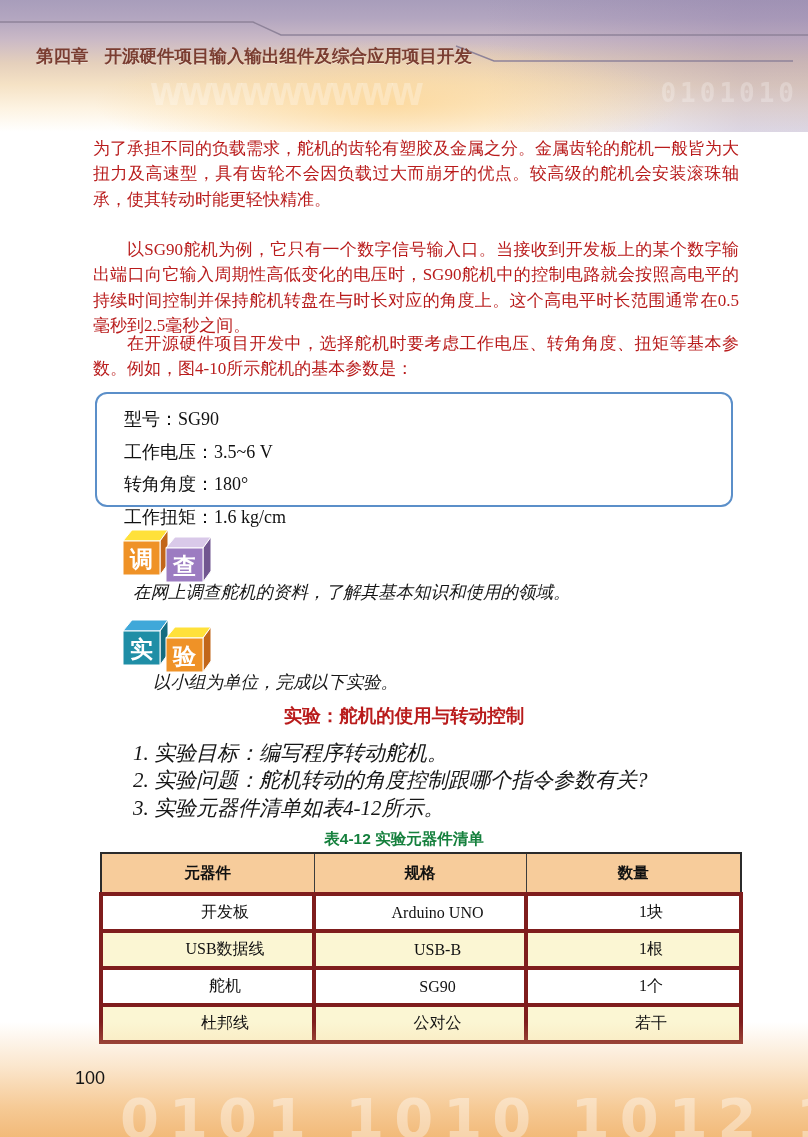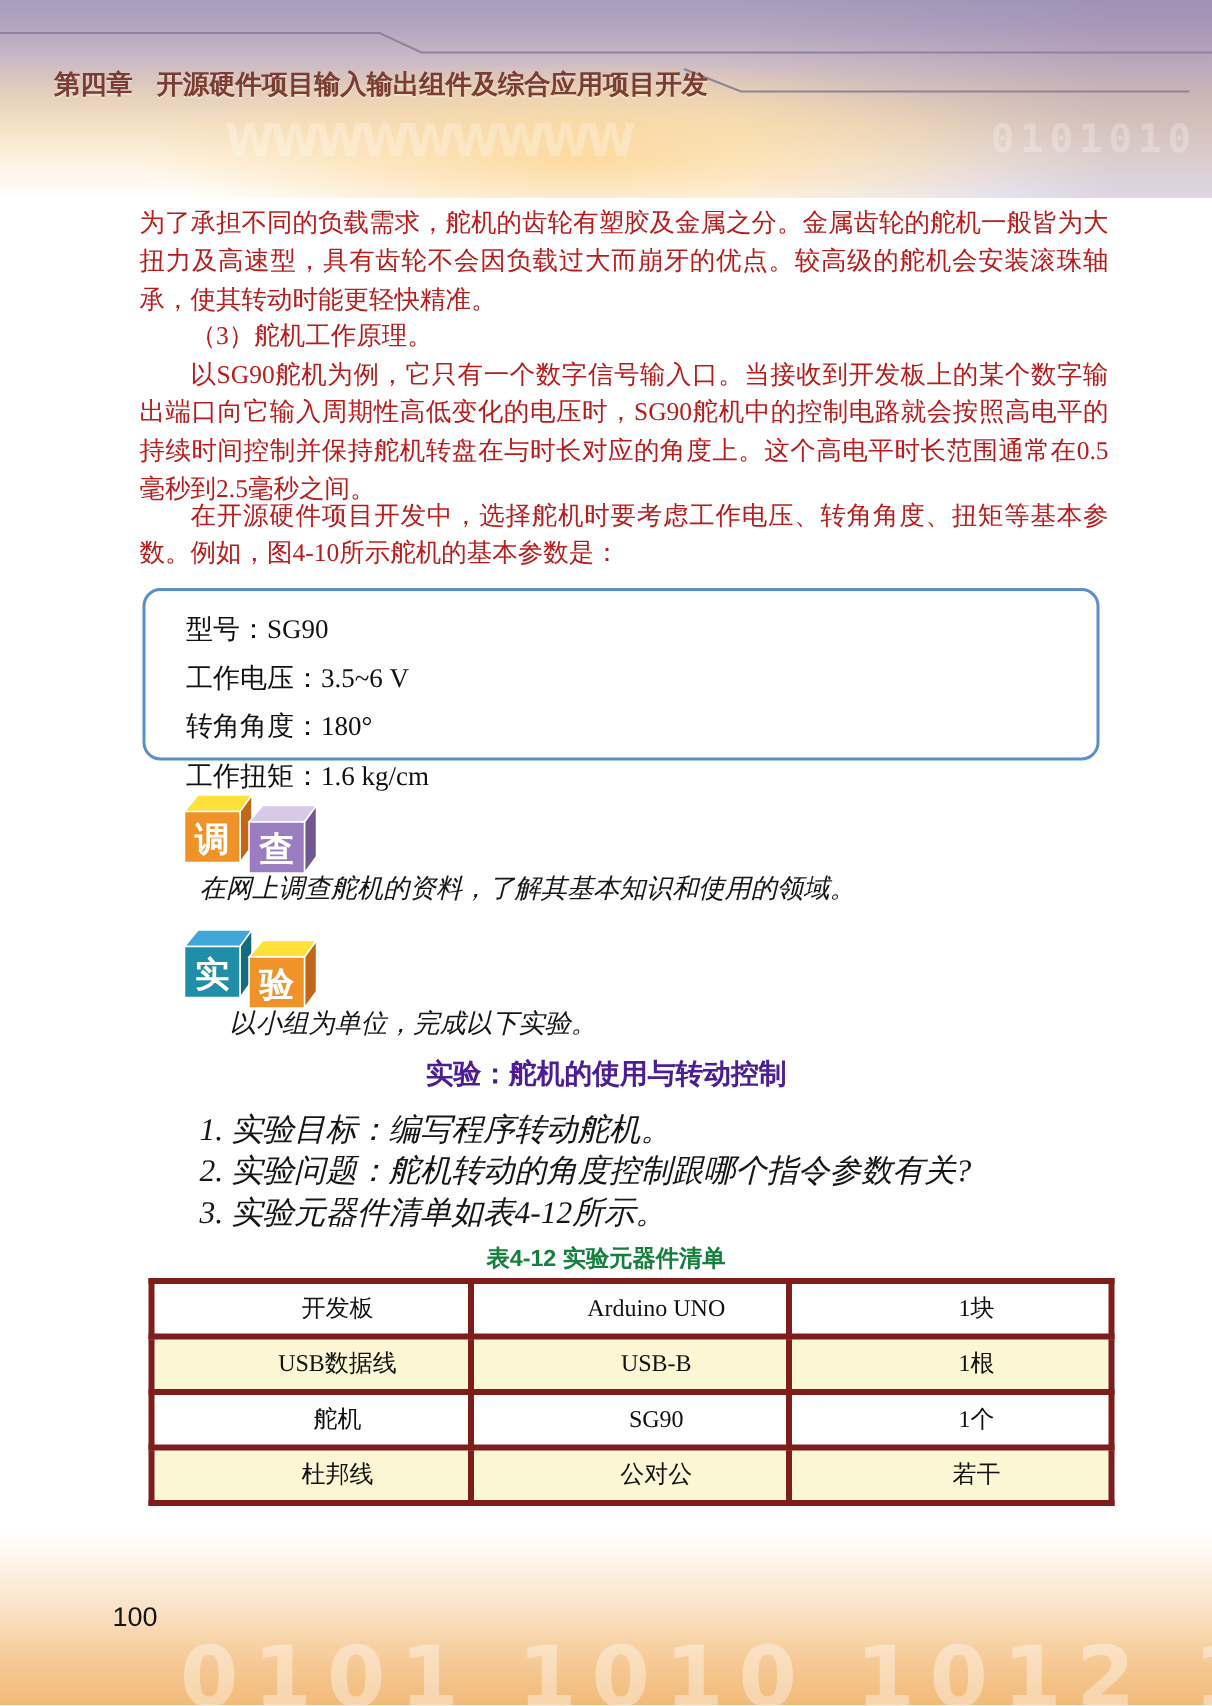--- a/index.html
+++ b/index.html
@@ -70,21 +70,21 @@
   .kai{
     font-family:"Liberation Serif","DejaVu Serif",serif;
     font-style:italic;color:#161616;
   }
   .survey-text{position:absolute;left:133px;top:580px;font-size:17.5px;}
   .exp-intro{position:absolute;left:133px;top:670px;font-size:17.5px;margin-left:20px;}
 
   .exp-heading{
     position:absolute;left:0;top:703px;width:808px;text-align:center;
     font-family:"Liberation Sans","DejaVu Sans",sans-serif;
-    font-weight:bold;font-size:18.5px;color:#4c1d95;
+    font-weight:bold;font-size:18.5px;color:#b91c1c;
   }
   .exp-list{position:absolute;left:133px;top:740px;}
   .exp-item{font-size:21px;line-height:27.4px;}
 
   
   .tbl-caption{
     position:absolute;left:0;top:829px;width:808px;text-align:center;
     font-family:"Liberation Sans","DejaVu Sans",sans-serif;
     font-weight:bold;font-size:15.5px;color:#15803d;
   }
@@ -143,21 +143,20 @@
   <svg class="header-lines" width="808" height="70">
     <polyline points="0,22 253,22 281,35 808,35" fill="none" stroke="#8e8399" stroke-width="1.4"></polyline>
     <polyline points="456,46 494,61 793,61" fill="none" stroke="#8e8399" stroke-width="1.4"></polyline>
   </svg>
 
   <div class="chapter-row">
     <span class="label">第四章</span><span>开源硬件项目输入输出组件及综合应用项目开发</span>
   </div>
 
   <div class="para" style="top:136px;">为了承担不同的负载需求，舵机的齿轮有塑胶及金属之分。金属齿轮的舵机一般皆为大扭力及高速型，具有齿轮不会因负载过大而崩牙的优点。较高级的舵机会安装滚珠轴承，使其转动时能更轻快精准。</div>
-  <div class="para indent" style="top:211px;">（3）舵机工作原理。</div>
   <div class="para indent" style="top:237px;">以SG90舵机为例，它只有一个数字信号输入口。当接收到开发板上的某个数字输出端口向它输入周期性高低变化的电压时，SG90舵机中的控制电路就会按照高电平的持续时间控制并保持舵机转盘在与时长对应的角度上。这个高电平时长范围通常在0.5毫秒到2.5毫秒之间。</div>
   <div class="para indent" style="top:331px;">在开源硬件项目开发中，选择舵机时要考虑工作电压、转角角度、扭矩等基本参数。例如，图4-10所示舵机的基本参数是：</div>
 
   <div class="spec-box">
     <div class="spec-line">型号：SG90</div>
     <div class="spec-line">工作电压：3.5~6 V</div>
     <div class="spec-line">转角角度：180°</div>
     <div class="spec-line">工作扭矩：1.6 kg/cm</div>
   </div>
 
@@ -202,20 +201,25 @@
   </div>
 
   <div class="tbl-caption">表4-12  实验元器件清单</div>
   <table class="components">
     <colgroup>
         <col style="width:213px">
         <col style="width:212px">
         <col style="width:215px">
       </colgroup>
     <tbody>
+        <tr>
+      <th>元器件</th>
+      <th>规格</th>
+      <th>数量</th>
+    </tr>
     <tr>
       <td>开发板</td>
       <td>Arduino UNO</td>
       <td>1块</td>
     </tr>
     <tr class="alt">
       <td>USB数据线</td>
       <td>USB-B</td>
       <td>1根</td>
     </tr>

